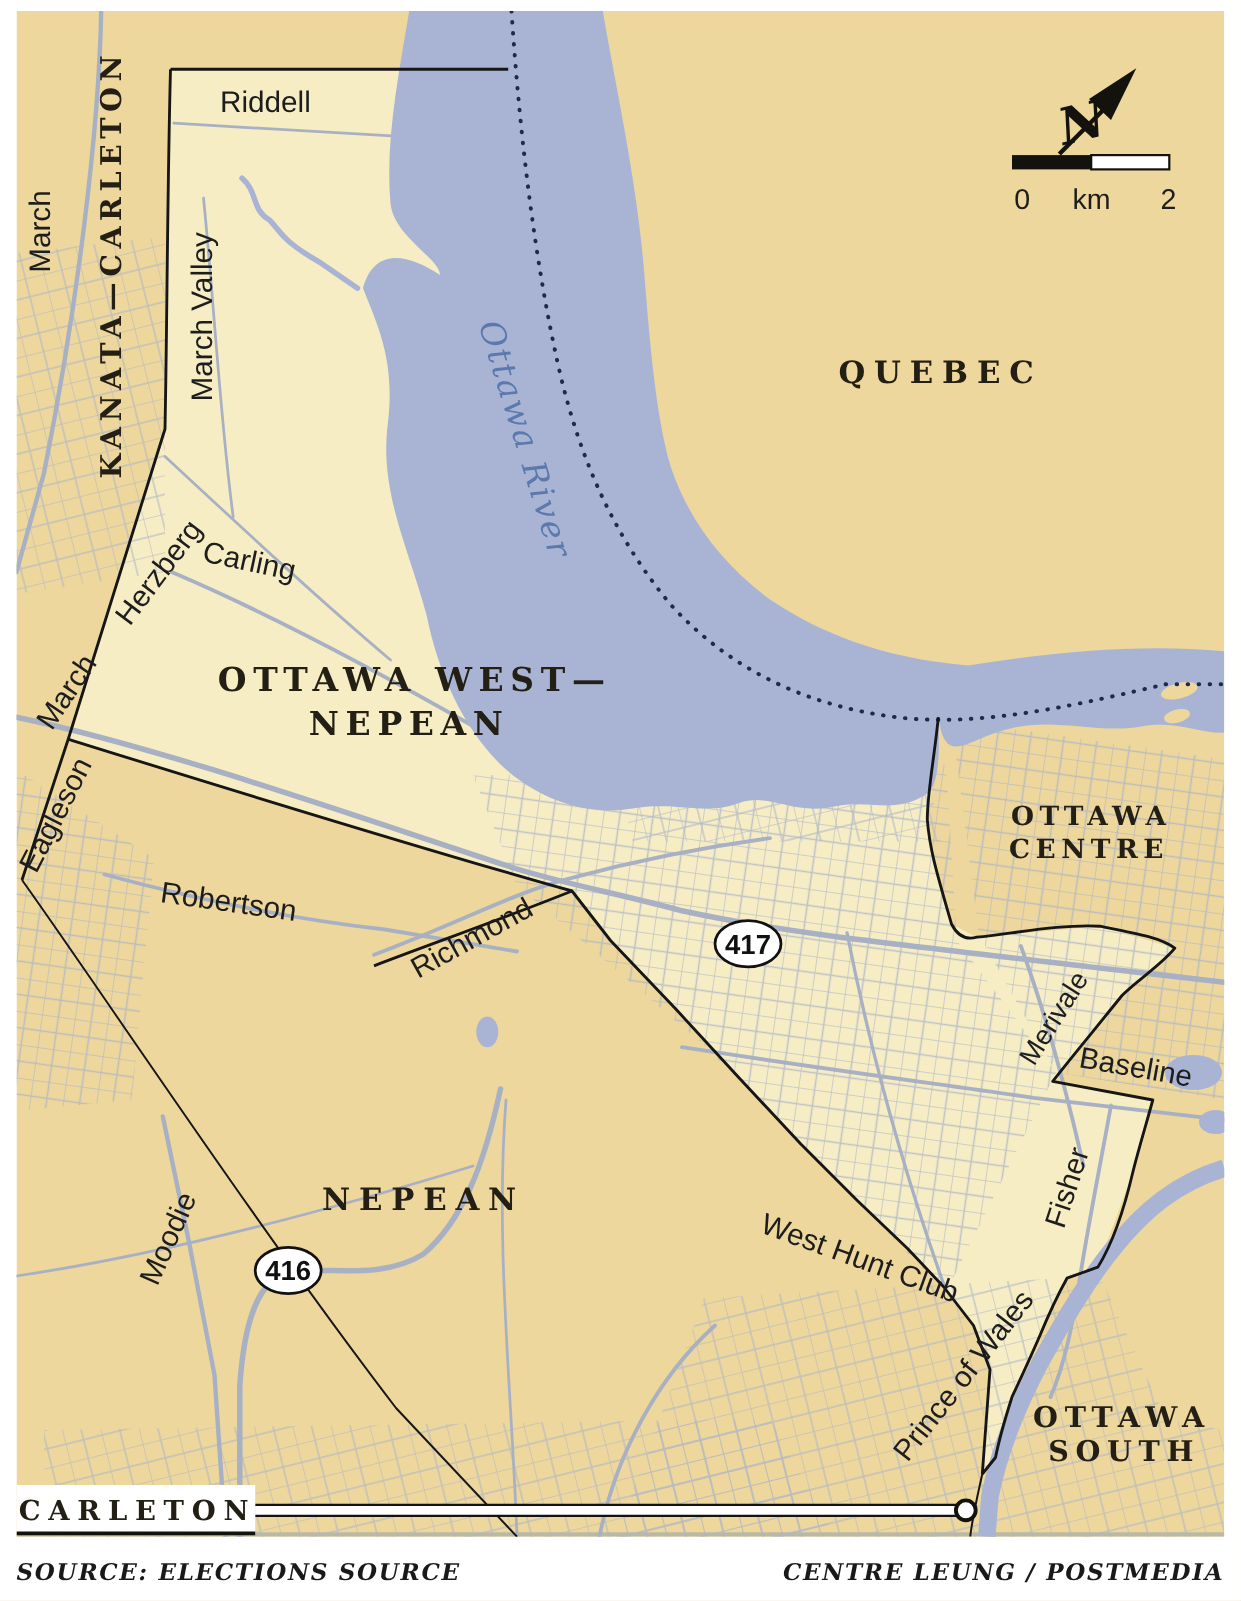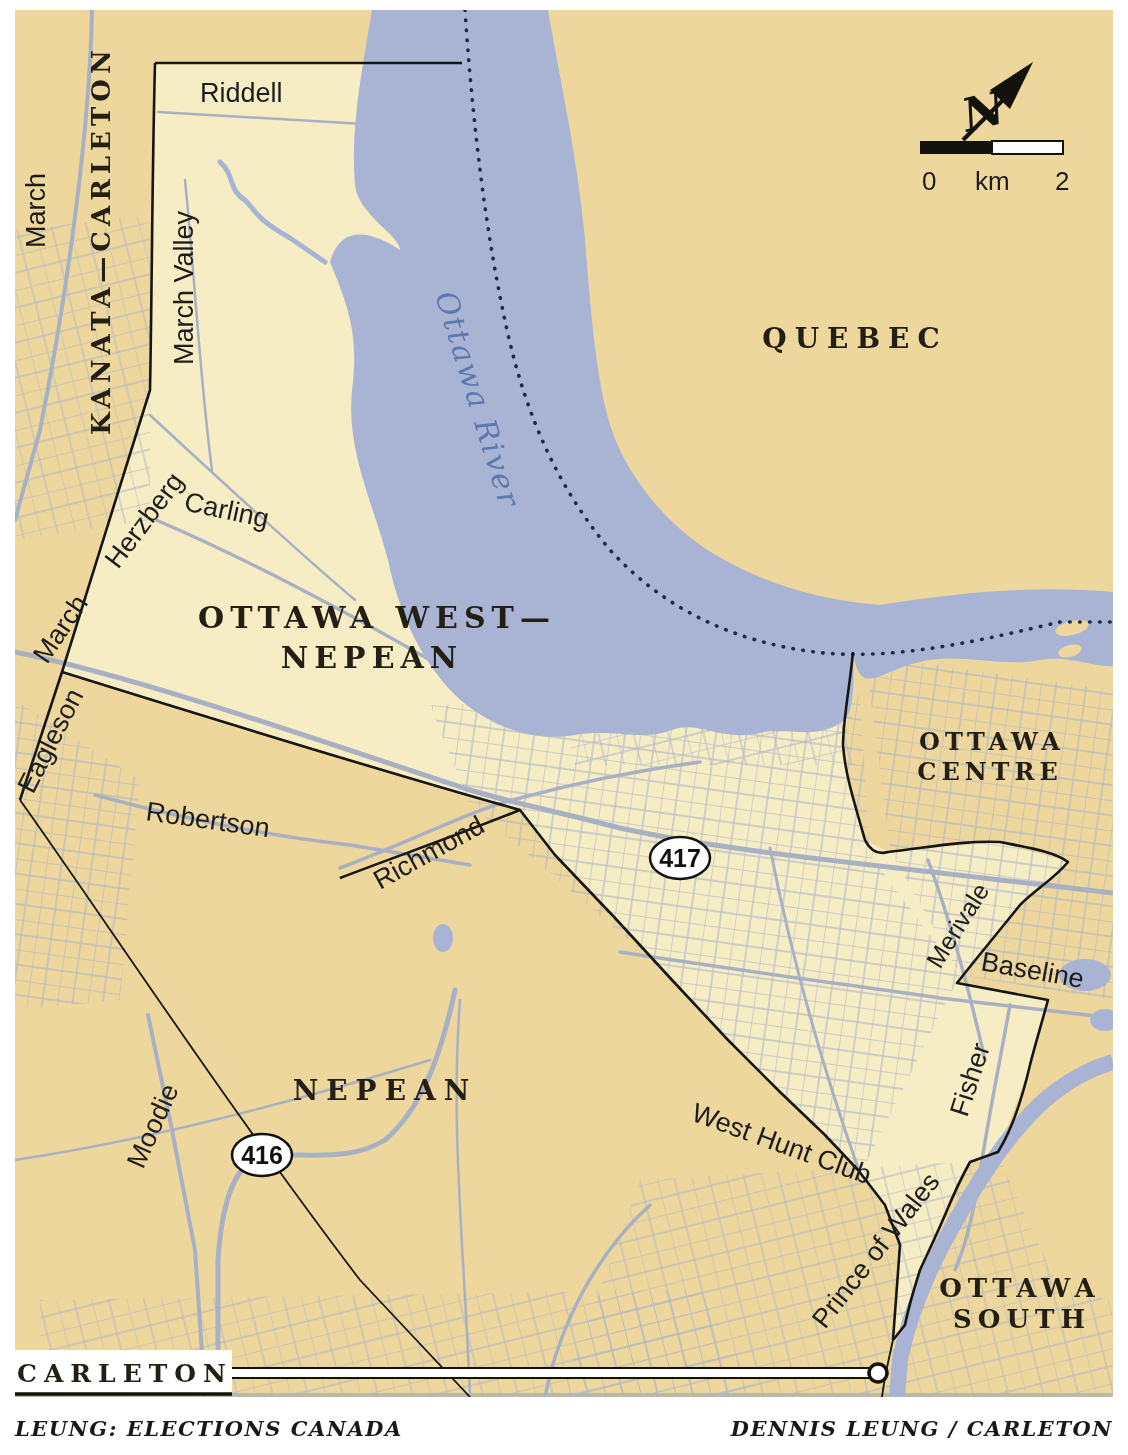--- a/index.html
+++ b/index.html
@@ -193,16 +193,16 @@
         <line x1="217" y1="1368" x2="860" y2="1368" stroke="#14120c" stroke-width="2"></line>
         <circle cx="863" cy="1363" r="9" fill="#ffffff" stroke="#14120c" stroke-width="3.5"></circle>
         <rect x="0" y="1340" width="217" height="44" fill="#ffffff"></rect>
         <line x1="0" y1="1384" x2="217" y2="1384" stroke="#14120c" stroke-width="3.5"></line>
         <text class="distlbl" font-size="25" letter-spacing="7" x="110" y="1372" text-anchor="middle">CARLETON</text>
       </g>
     </svg>
   </div>
 
   <div class="footer">
-    <span class="credit">LEUNG: ELECTIONS CANADA</span>
-    <span class="credit">DENNIS LEUNG / CARLETON</span>
+    <span class="credit">SOURCE: ELECTIONS SOURCE</span>
+    <span class="credit">CENTRE LEUNG / POSTMEDIA</span>
   </div>
 </div>
 
 </body></html>

